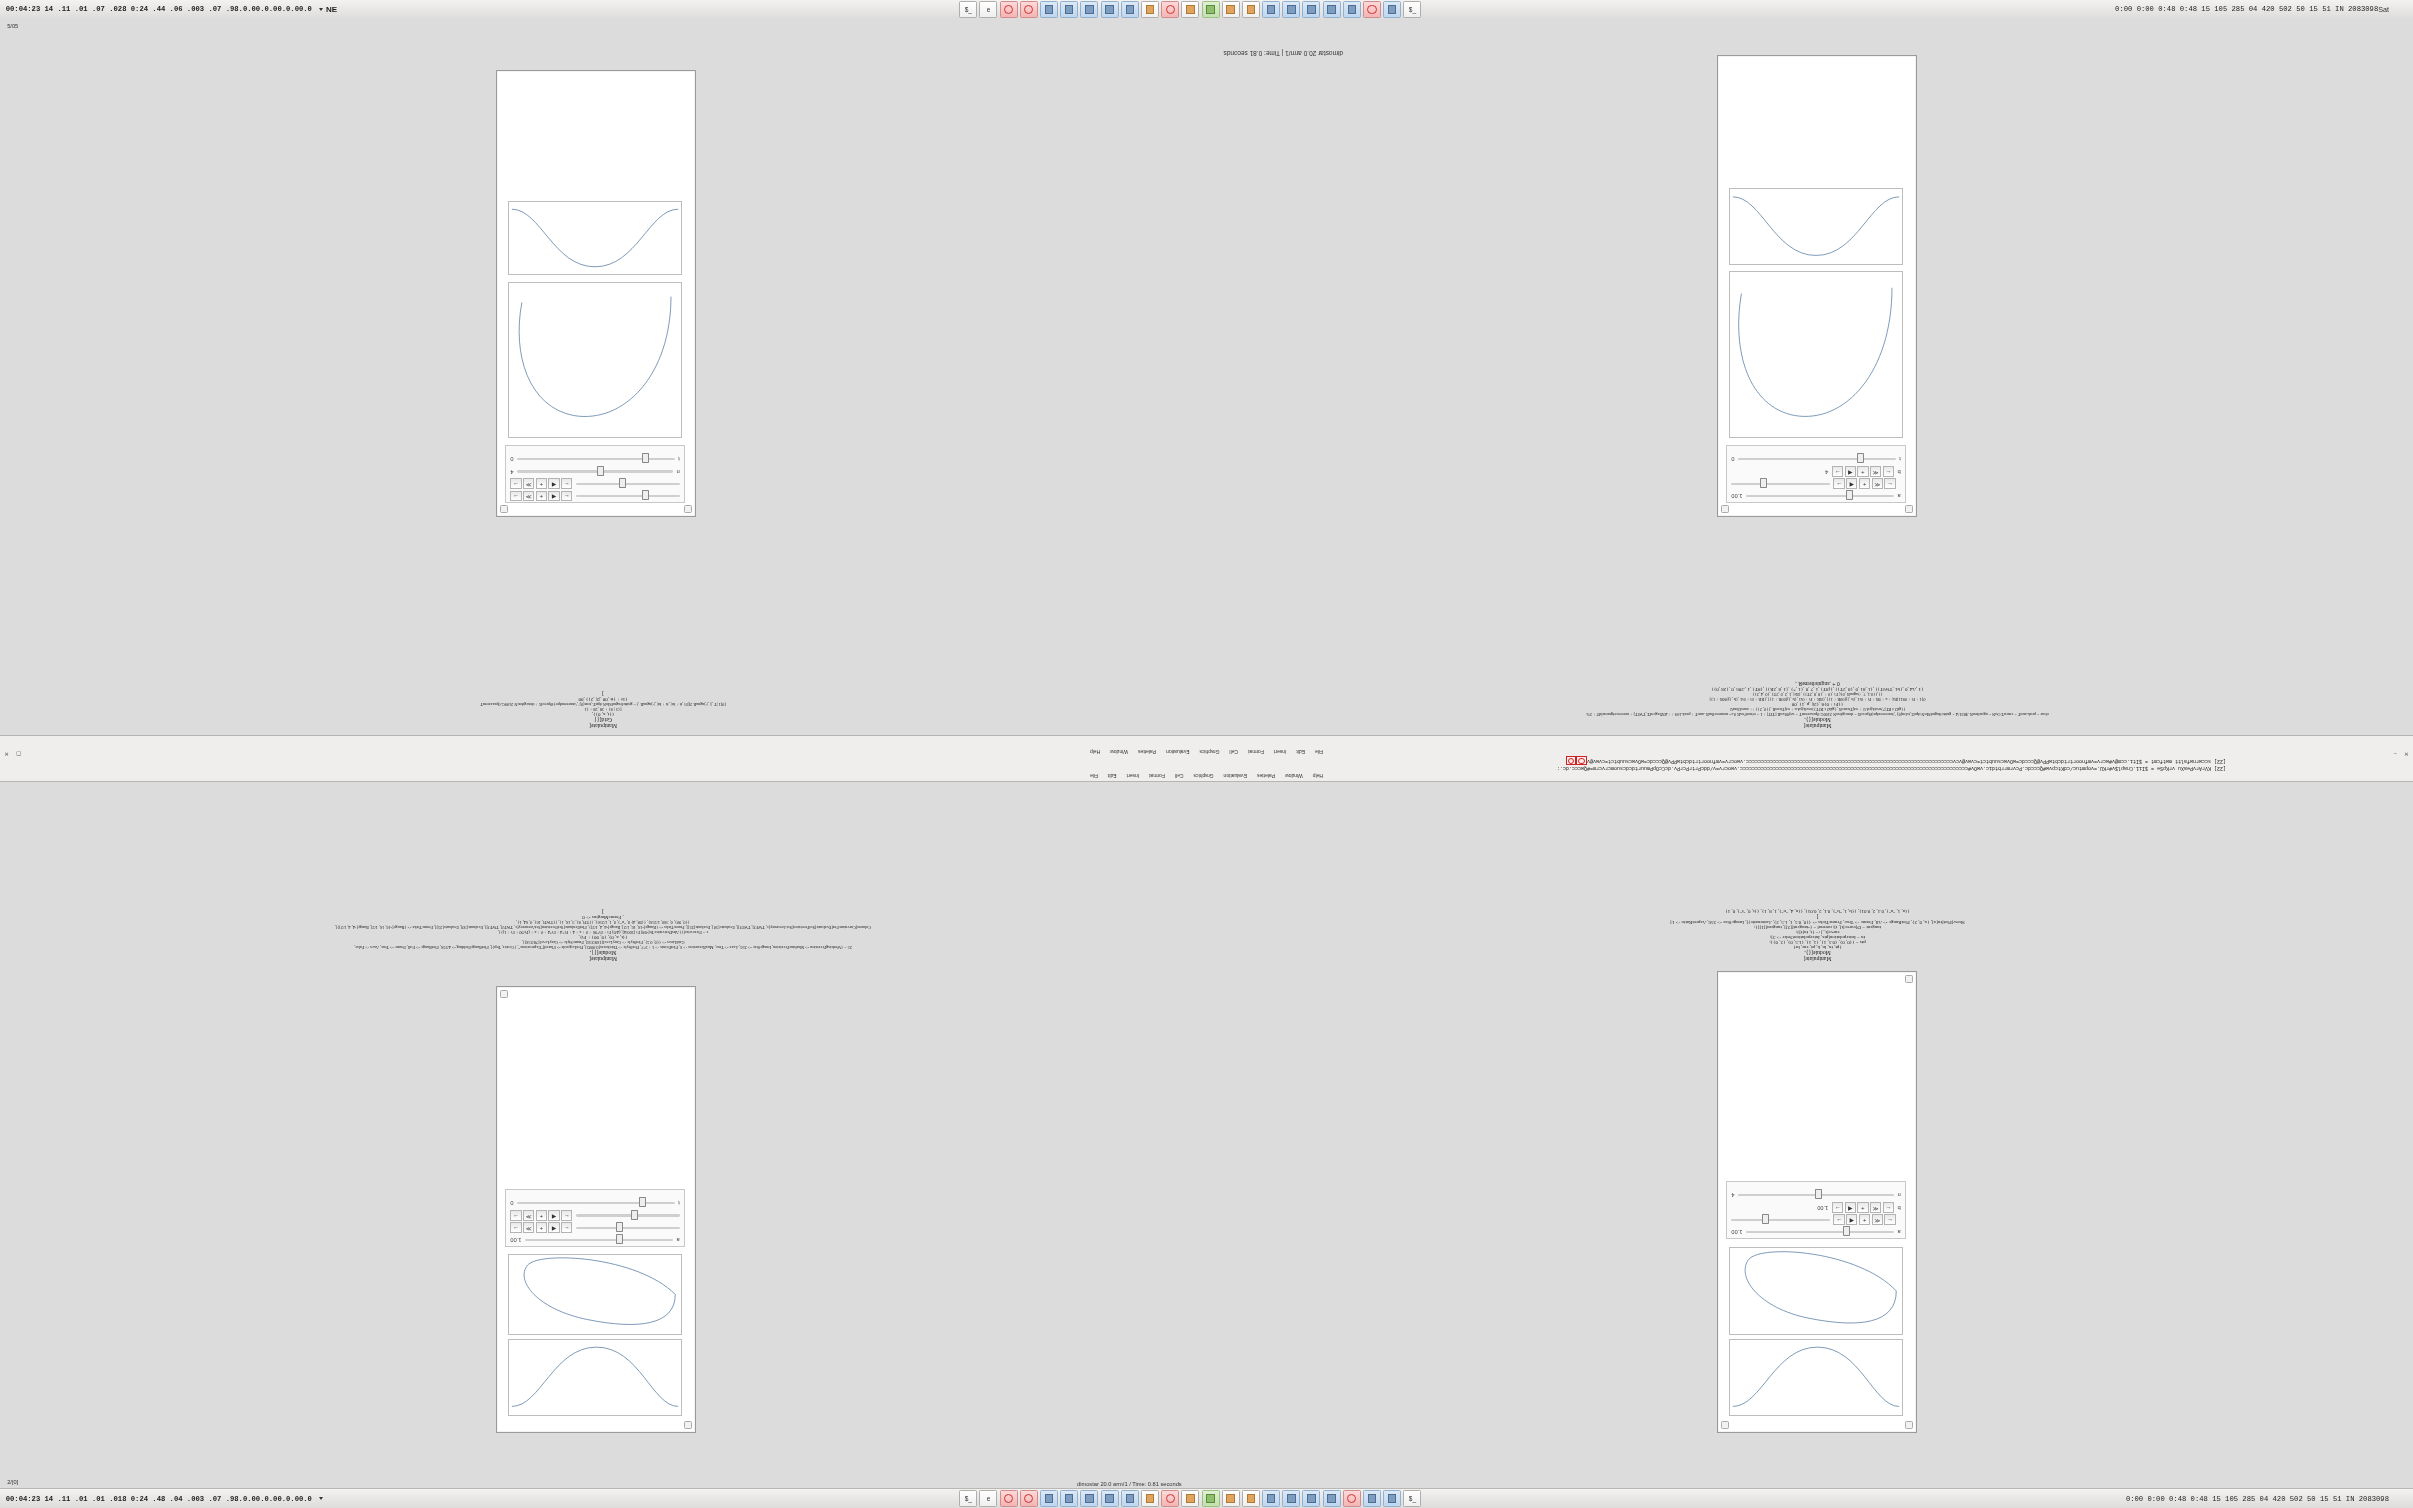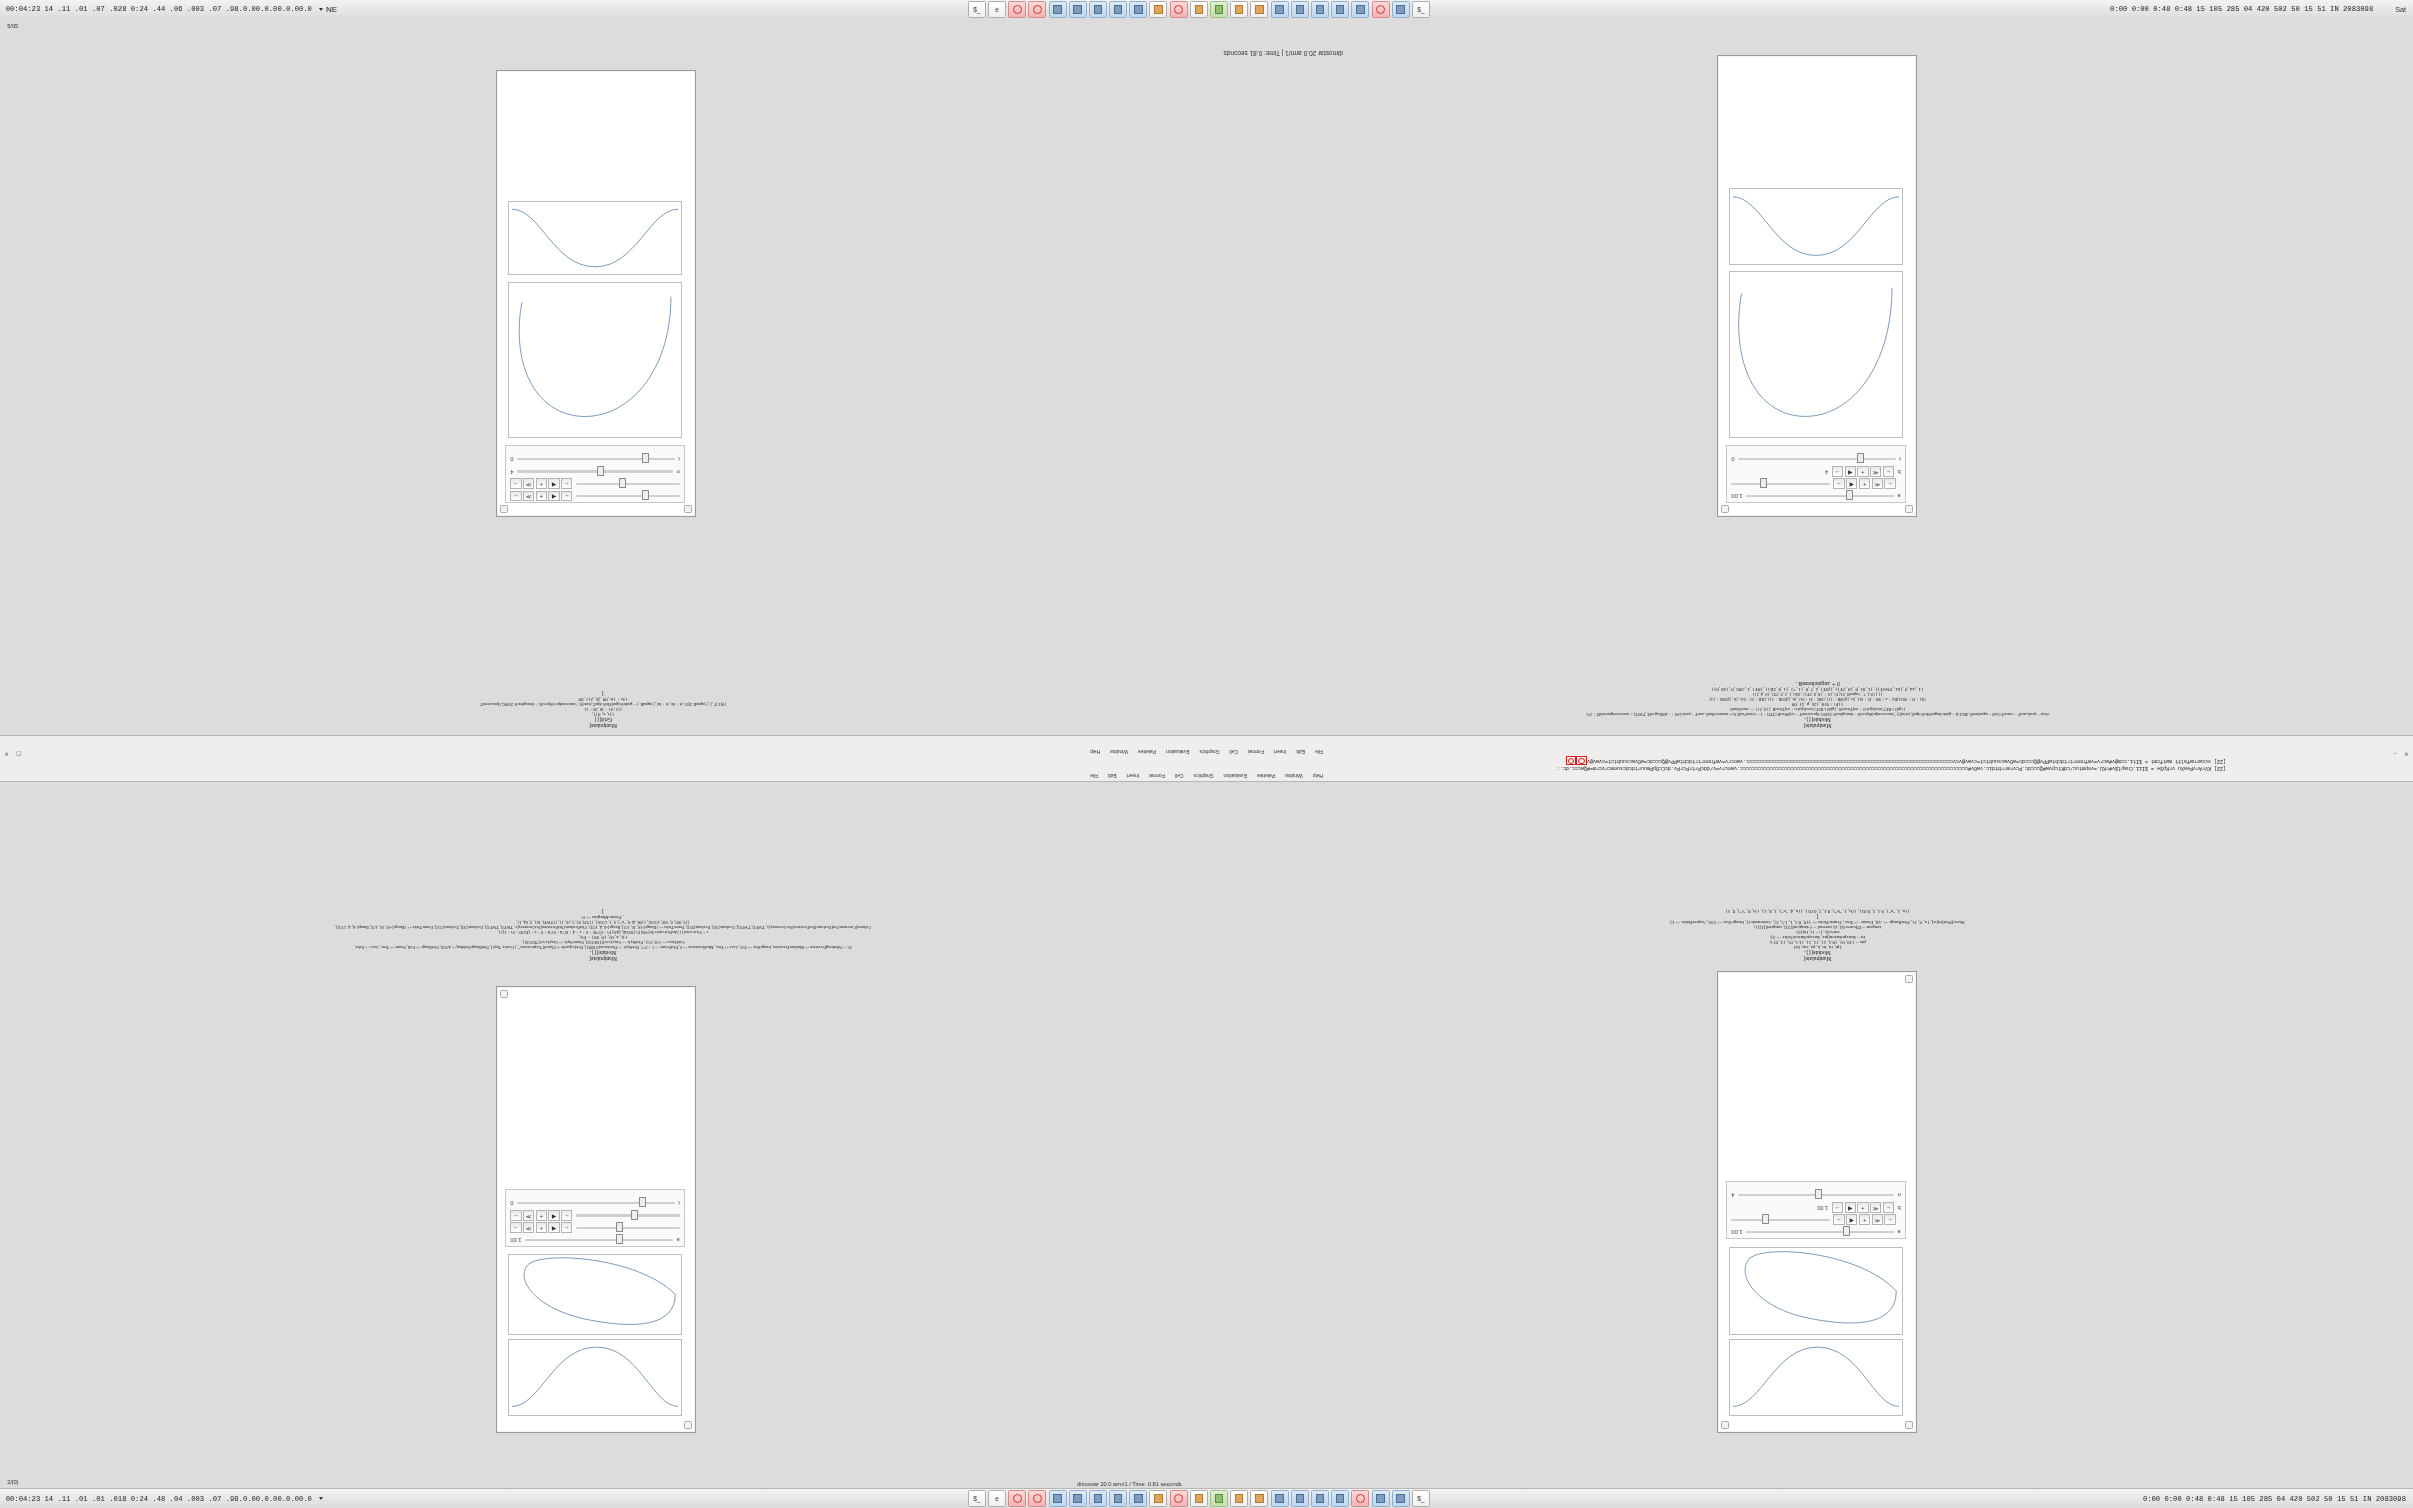--- a/index.html
+++ b/index.html
@@ -3,23 +3,23 @@
 <meta charset="utf-8">
 <style>
   html,body{margin:0;padding:0;background:#d9d9d9;}
   body{width:2413px;height:1508px;font-family:"Liberation Sans",sans-serif;overflow:hidden;position:relative;}
   .desktop{position:absolute;inset:0;background:#dcdcdc;}
 
   
   .panel{position:absolute;left:0;width:2413px;height:18.7px;background:linear-gradient(#f3f2f1,#dedcda);border-bottom:0.7px solid #b9b7b4;display:flex;align-items:center;font-size:8px;color:#222;}
   .panel.top{top:0;}
   .panel.bottom{bottom:0;border-bottom:none;border-top:0.7px solid #b9b7b4;}
-  .panel .left{display:flex;align-items:center;gap:7.2px;padding-left:5.7px;width:532px;}
+  .panel .left{display:flex;align-items:center;gap:7.2px;padding-left:5.7px;width:532px;font-weight:bold;}
   .panel .center{flex:1;display:flex;align-items:center;justify-content:center;gap:2.2px;}
-  .panel .right{display:flex;align-items:center;gap:22px;padding-right:7px;justify-content:flex-end;width:546px;}
+  .panel .right{display:flex;align-items:center;gap:0;padding-right:24px;justify-content:flex-end;width:546px;}
   .sysclock{font-family:"Liberation Mono",monospace;font-size:7.2px;white-space:nowrap;}
   .menu-btn{display:flex;align-items:center;gap:2.9px;font-size:8px;}
   .tri-down{width:0;height:0;border-left:2.9px solid transparent;border-right:2.9px solid transparent;border-top:3.6px solid #333;}
   .wsnum{font-size:7.2px;color:#333;}
 
   .tbtn{width:16px;height:14.4px;border:0.7px solid #b0aeac;border-radius:1.4px;background:linear-gradient(#fcfcfc,#e6e4e2);display:flex;align-items:center;justify-content:center;font-size:6.5px;color:#333;}
   .tbtn.red{background:linear-gradient(#ffd9d9,#f3b4b4);border-color:#d08b8b;}
   .tbtn.blue{background:linear-gradient(#dce9f7,#bed6ef);border-color:#8fb0cf;}
   .tbtn.green{background:linear-gradient(#dff0d3,#c2e0ae);border-color:#9bc183;}
   .tbtn.white{background:linear-gradient(#ffffff,#efefef);}

